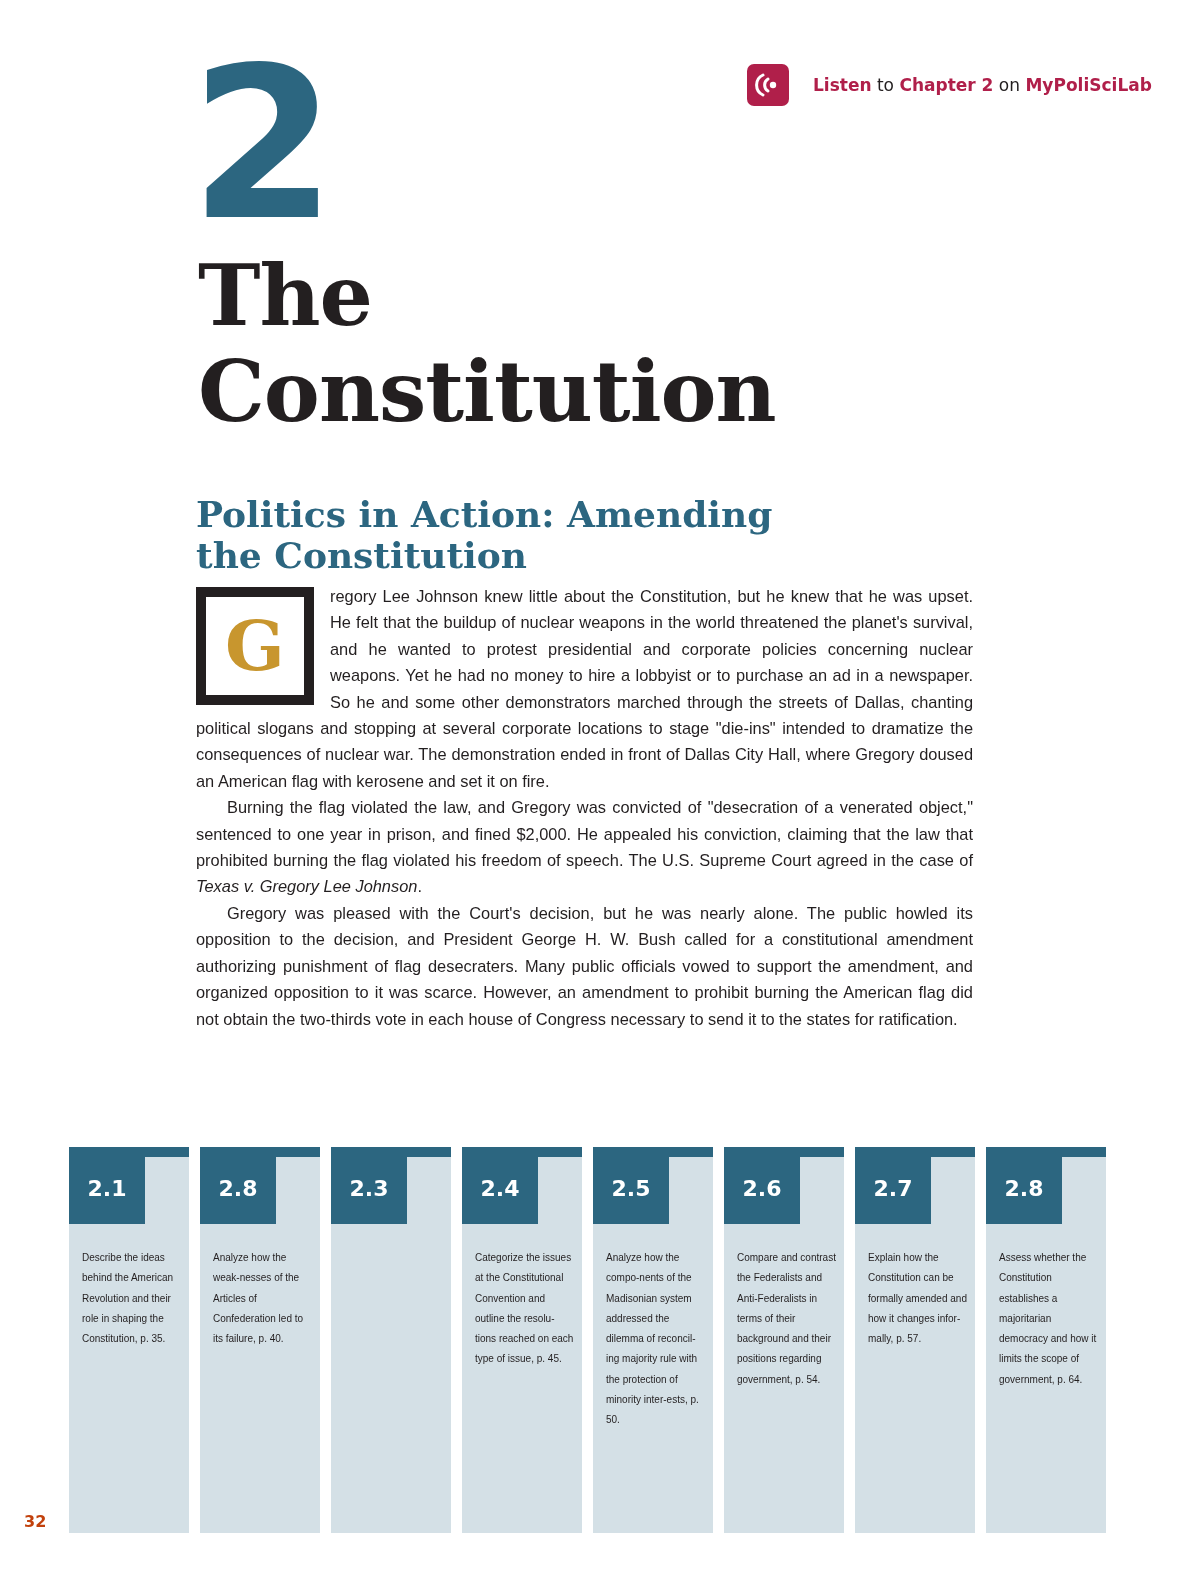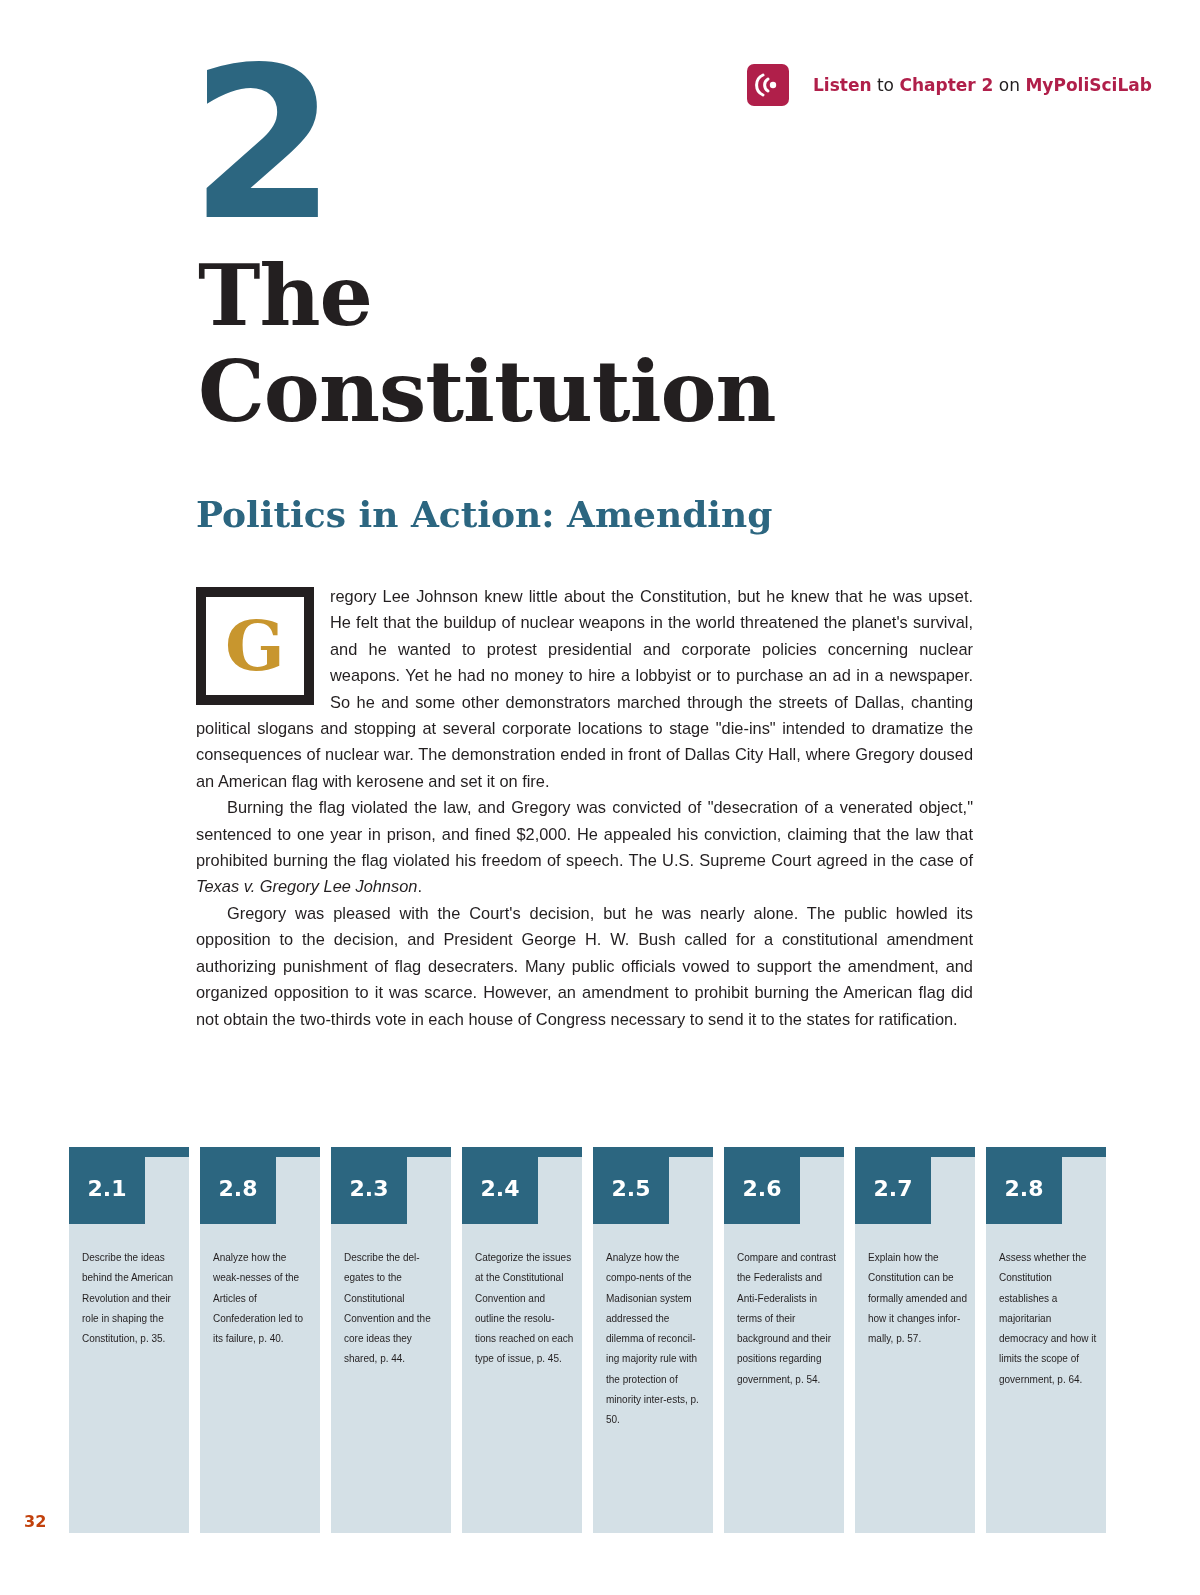--- a/index.html
+++ b/index.html
@@ -88,20 +88,21 @@
 </div>
 
 <div class="chapter-number">2</div>
 <div class="chapter-title">
   <div>The</div>
   <div>Constitution</div>
 </div>
 
 <div class="section-title">
   <div>Politics in Action: Amending</div>
+  <div>the Constitution</div>
 </div>
 
 <div class="body-text">
   <div class="dropcap">G</div>
   <p class="first">regory Lee Johnson knew little about the Constitution, but he knew that he was upset. He felt that the buildup of nuclear weapons in the world threatened the planet's survival, and he wanted to protest presidential and corporate policies concerning nuclear weapons. Yet he had no money to hire a lobbyist or to purchase an ad in a newspaper. So he and some other demonstrators marched through the streets of Dallas, chanting political slogans and stopping at several corporate locations to stage "die-ins" intended to dramatize the consequences of nuclear war. The demonstration ended in front of Dallas City Hall, where Gregory doused an American flag with kerosene and set it on fire.</p>
   <p><span>Burning the flag violated the law, and Gregory was convicted of "desecration of a venerated object," sentenced to one year in prison, and fined $2,000. He appealed his conviction, claiming that the law that prohibited burning the flag violated his freedom of speech. The U.S. Supreme Court agreed in the case of </span><em>Texas v. Gregory Lee Johnson</em><span>.</span></p>
   <p>Gregory was pleased with the Court's decision, but he was nearly alone. The public howled its opposition to the decision, and President George H. W. Bush called for a constitutional amendment authorizing punishment of flag desecraters. Many public officials vowed to support the amendment, and organized opposition to it was scarce. However, an amendment to prohibit burning the American flag did not obtain the two-thirds vote in each house of Congress necessary to send it to the states for ratification.</p>
 </div>
 
 <div class="objectives">
@@ -111,21 +112,20 @@
     <div class="desc">Describe the ideas behind the American Revolution and their role in shaping the Constitution, p. 35.</div>
   </div>
   <div class="objective" style="left:131px">
     <div class="topbar"></div>
     <div class="num">2.8</div>
     <div class="desc">Analyze how the weak-nesses of the Articles of Confederation led to its failure, p. 40.</div>
   </div>
   <div class="objective" style="left:262px">
     <div class="topbar"></div>
     <div class="num">2.3</div>
-    <div class="desc">Describe the del-egates to the Constitutional Convention and the core ideas they shared, p. 44.</div>
   </div>
   <div class="objective" style="left:393px">
     <div class="topbar"></div>
     <div class="num">2.4</div>
     <div class="desc">Categorize the issues at the Constitutional Convention and outline the resolu-tions reached on each type of issue, p. 45.</div>
   </div>
   <div class="objective" style="left:524px">
     <div class="topbar"></div>
     <div class="num">2.5</div>
     <div class="desc">Analyze how the compo-nents of the Madisonian system addressed the dilemma of reconcil-ing majority rule with the protection of minority inter-ests, p. 50.</div>

